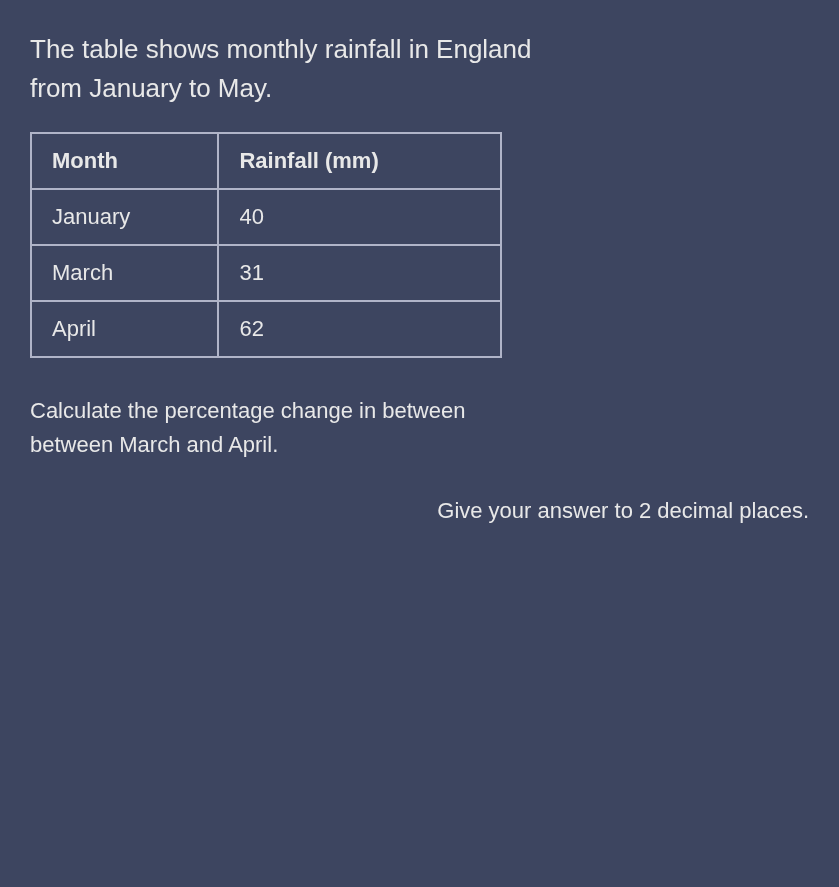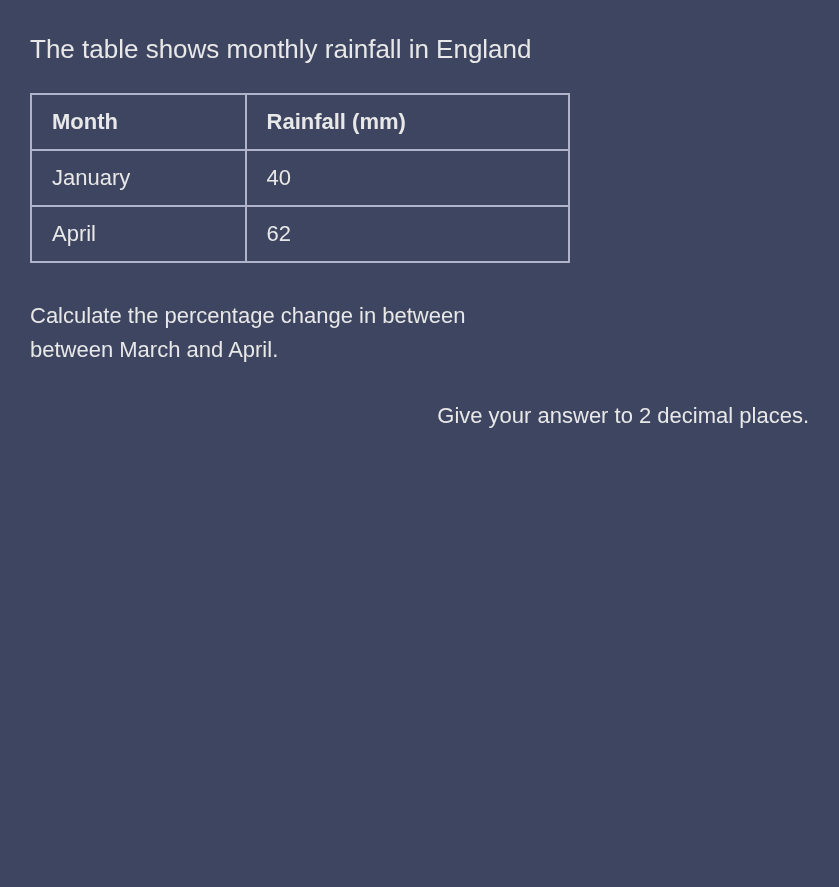--- a/index.html
+++ b/index.html
@@ -19,21 +19,21 @@
     }
 
     .intro-text {
       line-height: 1.5;
       margin-bottom: 24px;
       font-size: 26px;
     }
 
     table {
       border-collapse: collapse;
-      width: 540px;
+      width: 472px;
       margin-bottom: 36px;
     }
 
     th, td {
       border: 2px solid #b0b4c8;
       padding: 14px 20px;
       font-size: 22px;
       color: #e8e8e8;
     }
 
@@ -62,33 +62,38 @@
       line-height: 1.55;
       font-size: 22px;
       text-align: right;
     }
   </style>
 </head>
 <body>
 
 <p class="intro-text">
   <span>The table shows monthly rainfall in England</span><br>
+  <span>from January to May.</span>
 </p>
 
 <table>
   <thead>
     <tr>
       <th>Month</th>
       <th>Rainfall (mm)</th>
     </tr>
   </thead>
   <tbody id="table-body">
   <tr>
         <td>January</td>
         <td>40</td>
+      </tr>
+      <tr>
+        <td>March</td>
+        <td>31</td>
       </tr>
       <tr>
         <td>April</td>
         <td>62</td>
       </tr>
     </tbody>
 </table>
 
 <p class="question-text">
   <span>Calculate the percentage change in between</span><br>

